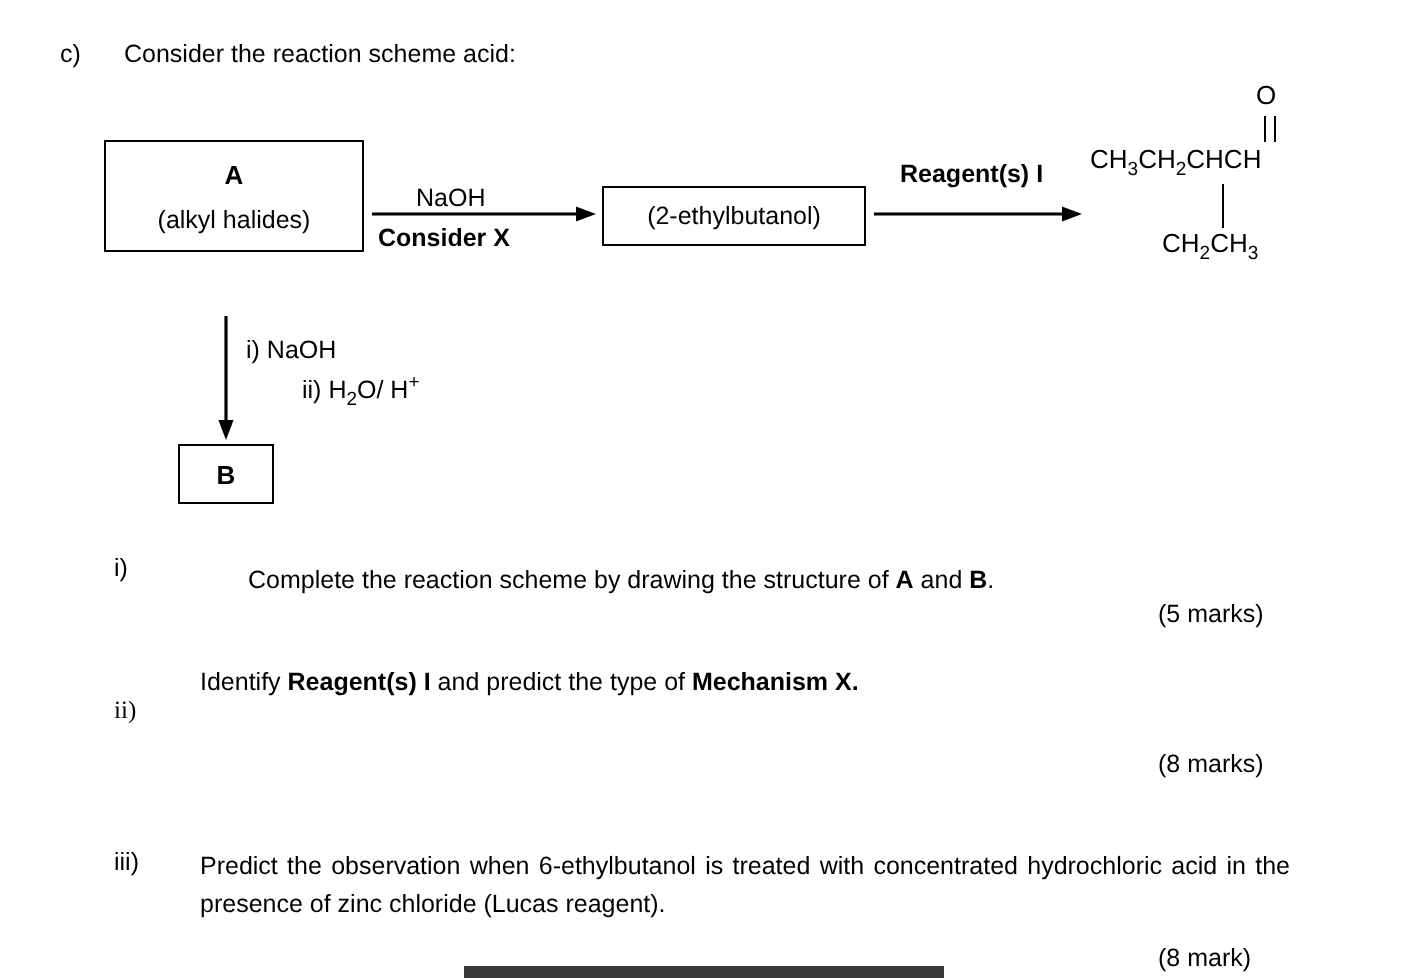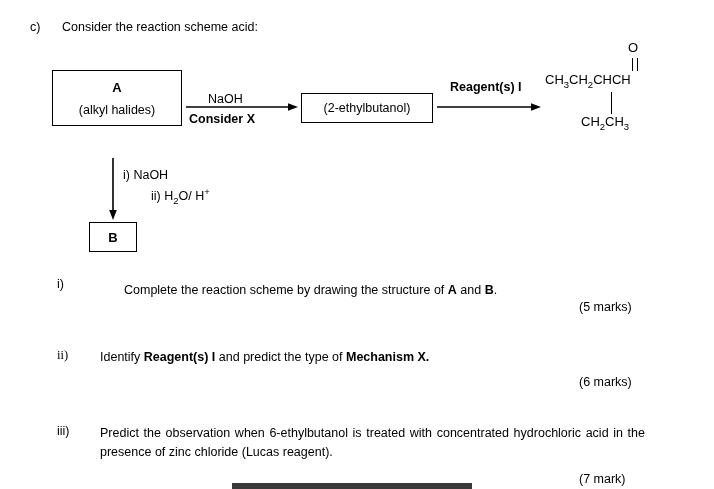--- a/index.html
+++ b/index.html
@@ -152,21 +152,21 @@
   }
   .marks {
     font-size: 12.5px;
   }
 
   #q1-num { left: 57px; top: 277px; }
   #q1-text { left: 100px; top: 281px; margin-left: 24px; }
   #q1-marks { left: 579px; top: 300px; }
 
   #q2-num { left: 57px; top: 348px; font-family: Liberation Serif, serif; }
-  #q2-text { left: 100px; top: 348px; }
+  #q2-text { left: 100px; top: 332px; }
   #q2-marks { left: 579px; top: 375px; }
 
   #q3-num { left: 57px; top: 424px; }
   #q3-text { left: 100px; top: 424px; width: 545px; }
   #q3-marks { left: 579px; top: 472px; }
 
   b, .bold { font-weight: bold; }
 
   
   #bottom-bar {
@@ -220,19 +220,19 @@
 <div class="abs" id="down-label-2">ii) H<sub>2</sub>O/ H<sup>+</sup></div>
 
 <div class="abs" id="box-b">B</div>
 
 <div class="abs q-num" id="q1-num">i)</div>
 <div class="abs q-text" id="q1-text">Complete the reaction scheme by drawing the structure of <b>A</b> and <b>B</b>.</div>
 <div class="abs marks" id="q1-marks">(5 marks)</div>
 
 <div class="abs q-num" id="q2-num">ii)</div>
 <div class="abs q-text" id="q2-text">Identify <b>Reagent(s) I</b> and predict the type of <b>Mechanism X.</b></div>
-<div class="abs marks" id="q2-marks">(6 marks)</div>
+<div class="abs marks" id="q2-marks">(8 marks)</div>
 
 <div class="abs q-num" id="q3-num">iii)</div>
 <div class="abs q-text" id="q3-text">Predict the observation when 6-ethylbutanol is treated with concentrated hydrochloric acid in the presence of zinc chloride (Lucas reagent).</div>
-<div class="abs marks" id="q3-marks">(7 mark)</div>
+<div class="abs marks" id="q3-marks">(8 mark)</div>
 
 <div class="abs" id="bottom-bar"></div>
 
 </body></html>

